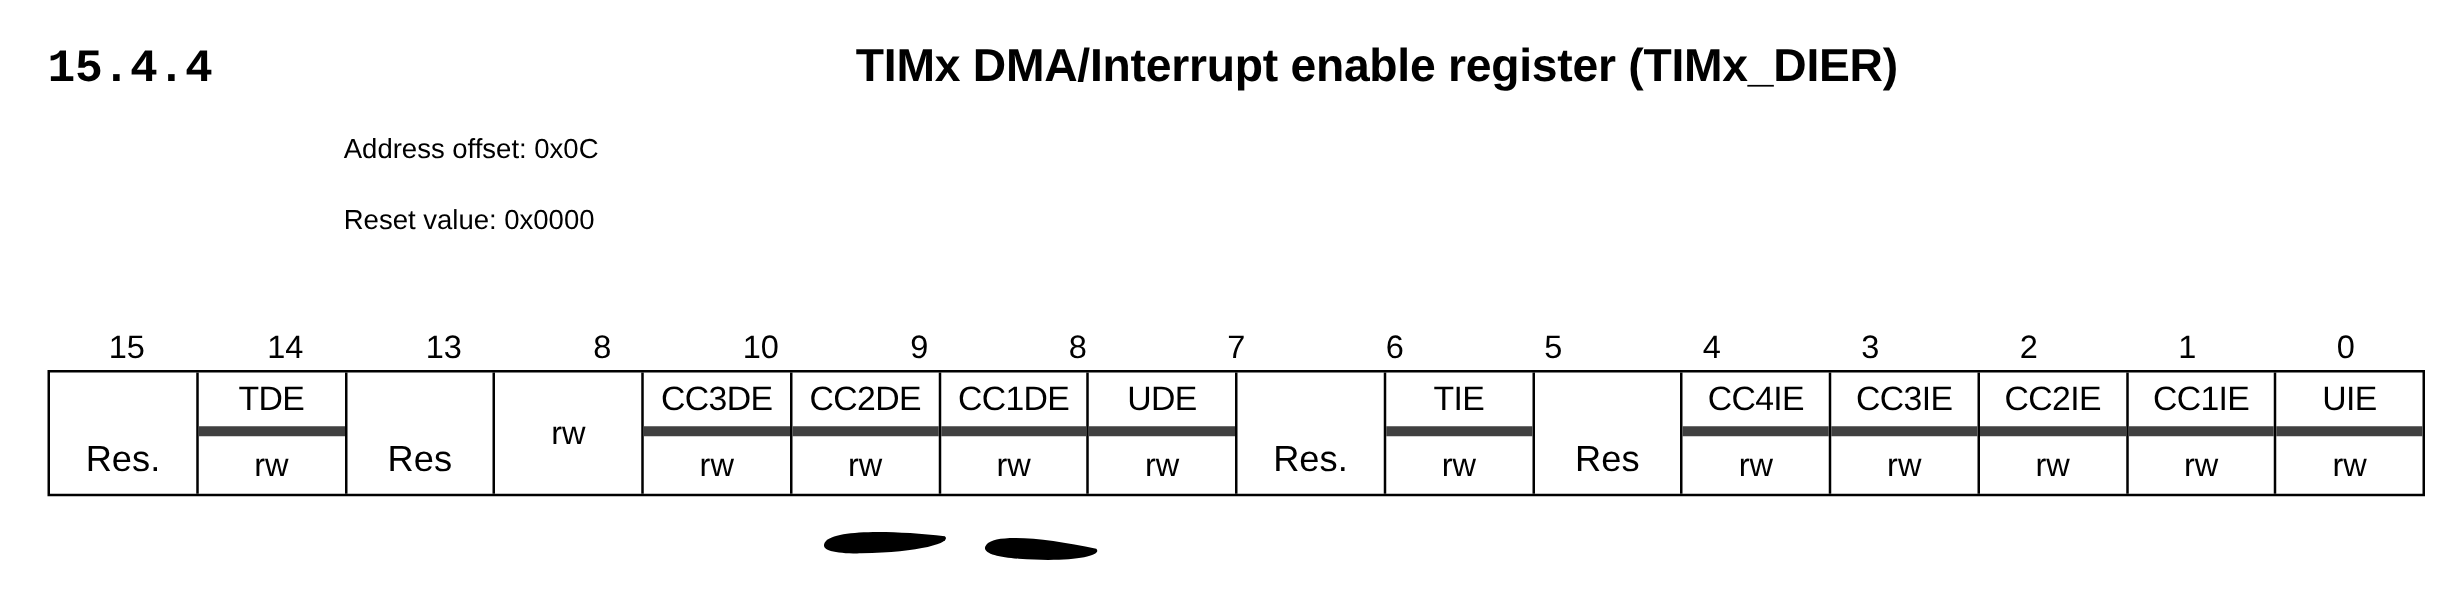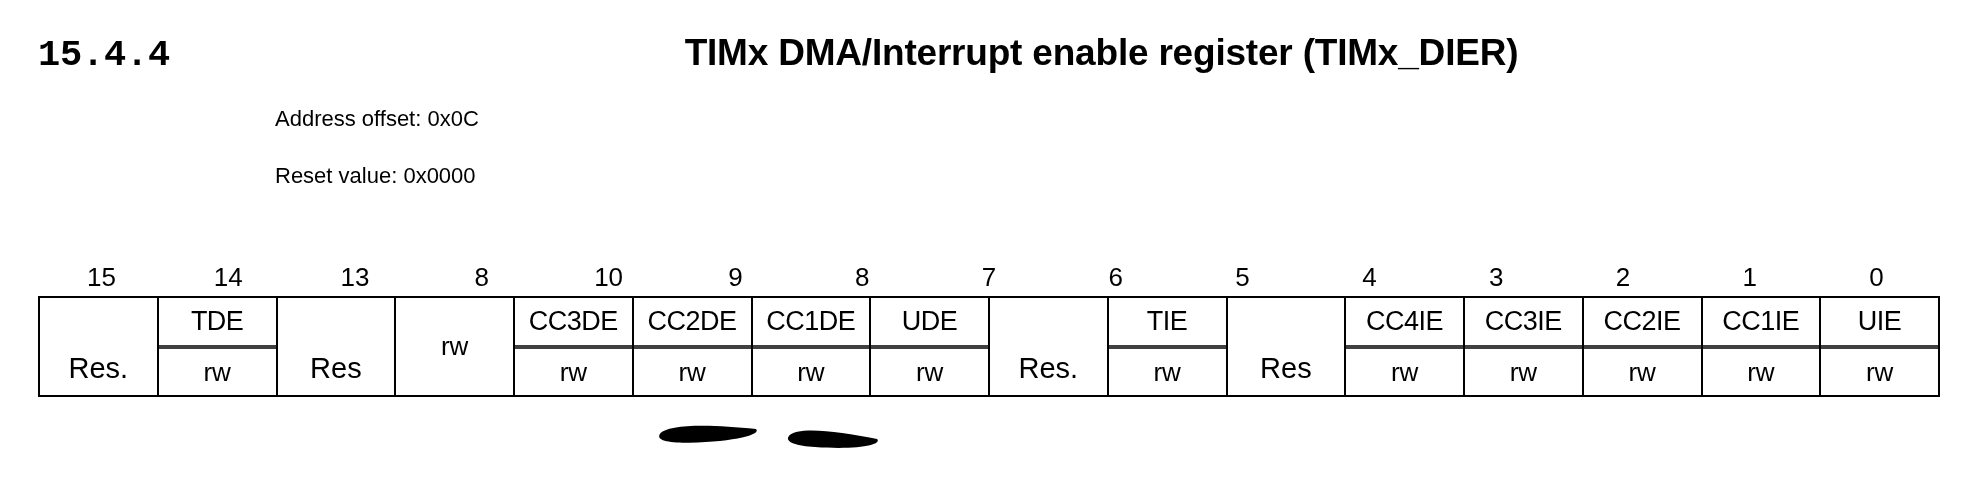--- a/index.html
+++ b/index.html
@@ -82,21 +82,21 @@
     min-width: 0;
   }
   .reg-cell:last-child { border-right: none; }
 
   .cell-name {
     flex: 0 0 51px;
     display: flex;
     align-items: center;
     justify-content: center;
     font-size: 27px;
-    border-bottom: 4px solid #404040;
+    border-bottom: 8px solid #404040;
     box-sizing: border-box;
     letter-spacing: -0.5px;
   }
   .cell-access {
     flex: 1 1 auto;
     display: flex;
     align-items: center;
     justify-content: center;
     font-size: 26px;
   }

